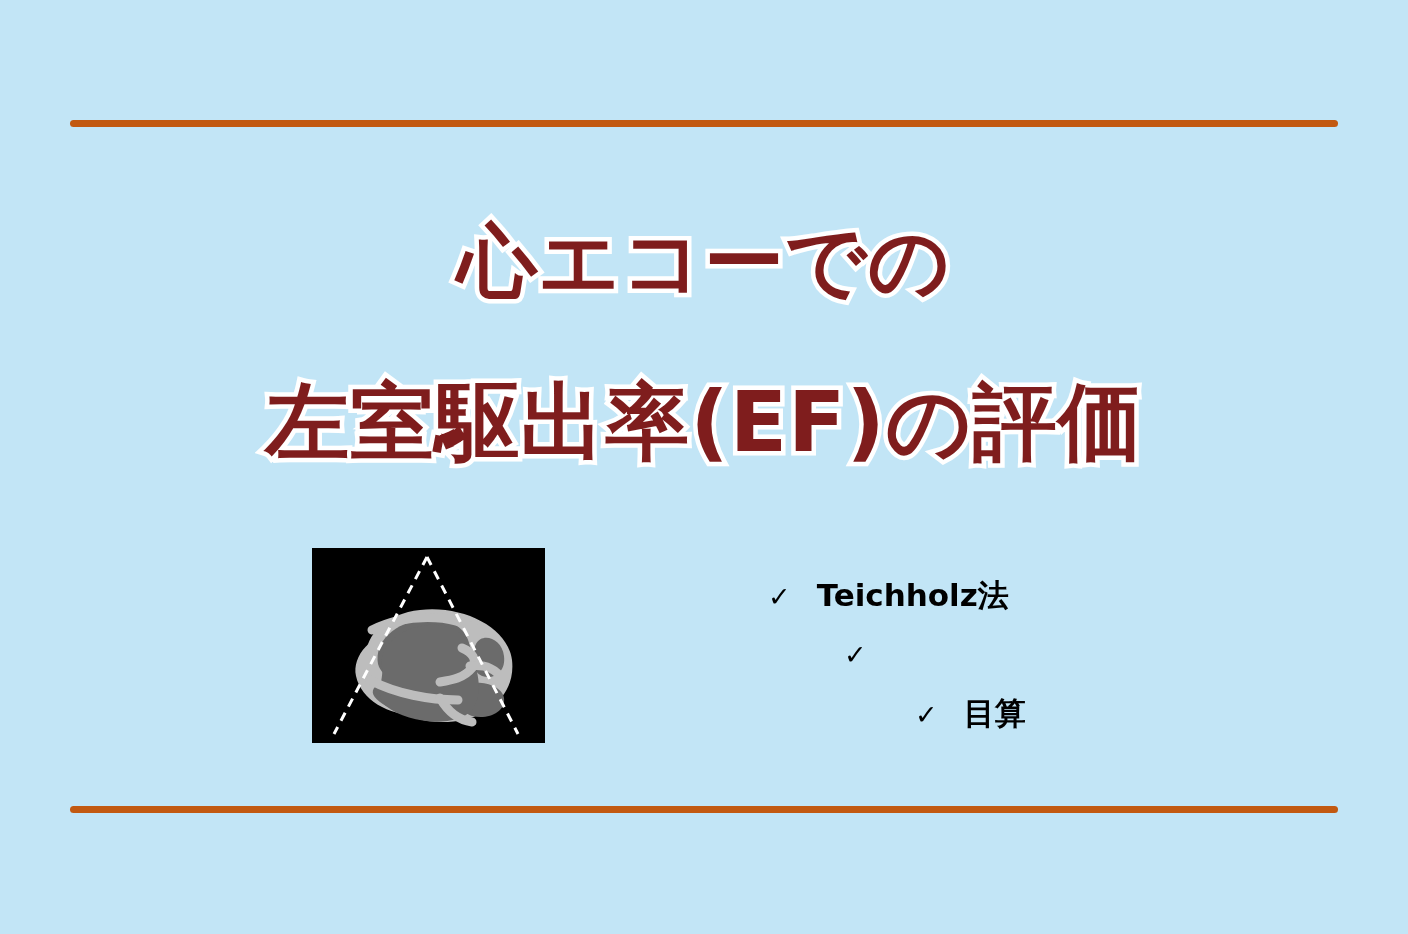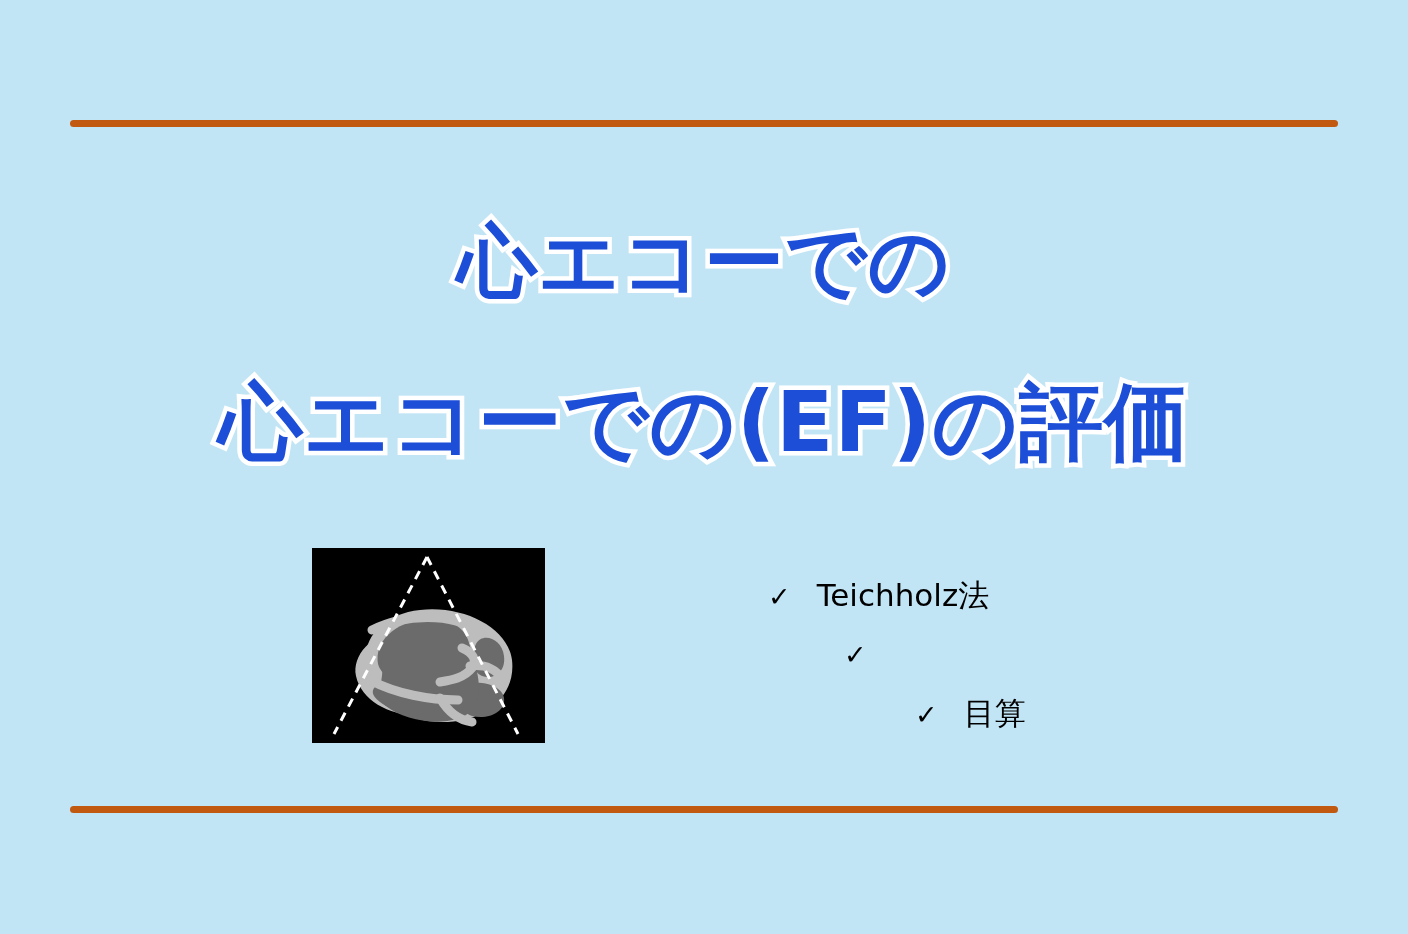--- a/index.html
+++ b/index.html
@@ -42,21 +42,21 @@
     width: 1408px;
     text-align: center;
   }
   .title-line {
     display: block;
     font-family: "DejaVu Sans", "Liberation Sans", sans-serif;
     font-weight: bold;
     font-size: 80px;
     line-height: 160px;
     letter-spacing: 1px;
-    color: #1d4ed8;
+    color: #7f1d1d;
     -webkit-text-stroke: 9px #ffffff;
     paint-order: stroke fill;
     text-shadow:
        0 0 1px #ffffff,
        2px 2px 2px rgba(255,255,255,0.85);
     white-space: nowrap;
   }
   .title-line-2 {
     font-size: 84px;
   }
@@ -95,35 +95,36 @@
   }
   .bullet-row .check {
     font-family: "DejaVu Sans", sans-serif;
     font-size: 27px;
     color: #000000;
     margin-right: 26px;
     flex: 0 0 auto;
   }
   .bullet-row .label {
     flex: 0 0 auto;
+    font-weight: bold;
   }
   .bullet-indent-0 { margin-left: 28px; }
   .bullet-indent-1 { margin-left: 104px; }
   .bullet-indent-2 { margin-left: 175px; }
 </style>
 </head>
 <body>
 
 <div id="slide">
 
   <div class="rule rule-top"></div>
 
   <div id="title-block">
     <span class="title-line title-line-1">心エコーでの</span>
-    <span class="title-line title-line-2">心エコーでの(EF)の評価</span>
+    <span class="title-line title-line-2">左室駆出率(EF)の評価</span>
   </div>
 
   <div id="echo-image">
     <svg viewBox="0 0 233 195" xmlns="http://www.w3.org/2000/svg">
       <rect x="0" y="0" width="233" height="195" fill="#000000"></rect>
 
       <g>
         <path d="M55,120
                  C48,92 70,66 108,62
                  C152,57 196,80 200,112

